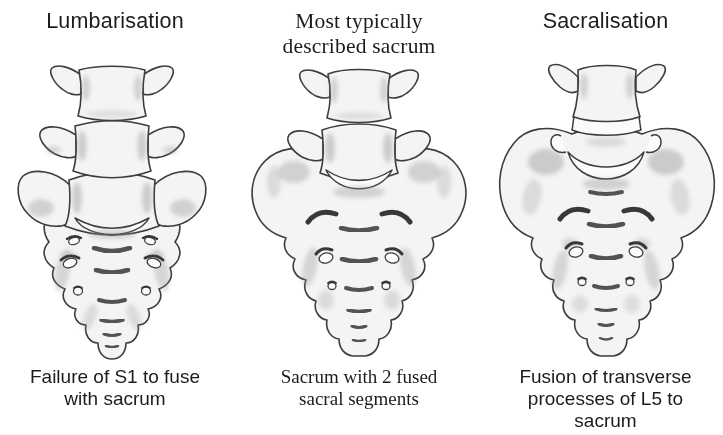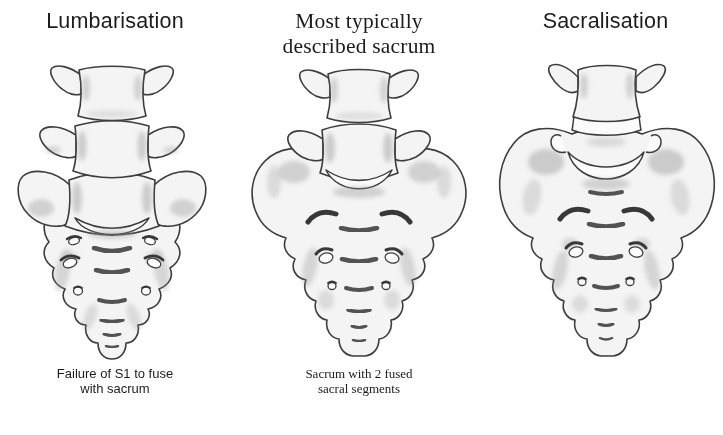--- a/index.html
+++ b/index.html
@@ -6,21 +6,21 @@
   body{width:723px;height:435px;overflow:hidden;
        font-family:"Liberation Sans", sans-serif;color:#1c1c1c;}
   .figure{display:flex;width:723px;height:435px;}
   .panel{display:flex;flex-direction:column;align-items:center;}
   .panel.p1{width:230px;}
   .panel.p2{width:258px;font-family:Liberation Serif, serif;}
   .panel.p3{width:235px;}
   .panel-title{margin-top:9px;height:53px;font-size:21.5px;line-height:1.17;
                text-align:center;white-space:pre-line;letter-spacing:.2px;}
   .art{flex:0 0 auto;}
-  .caption{margin-top:4px;font-size:13px;line-height:1.16;text-align:center;
+  .caption{margin-top:4px;font-size:19px;line-height:1.16;text-align:center;
            white-space:pre-line;}
   
   .bone{fill:#f4f4f4;stroke:#3d3d3d;stroke-width:1.6;stroke-linejoin:round;}
   .bone-lt{fill:#fbfbfb;stroke:#3d3d3d;stroke-width:1.5;stroke-linejoin:round;}
   .shade{fill:#8e8e8e;stroke:none;}
   .ridge{fill:none;stroke:#424242;stroke-linecap:round;}
   .rim{fill:none;stroke:#383838;stroke-linecap:round;}
   .hole{fill:#fcfcfc;stroke:#3d3d3d;stroke-width:1.3;}
 </style>
 </head>
@@ -280,15 +280,18 @@
         <path class="ridge" stroke-width="4" filter="url(#sR)" d="M102,130 Q118,134 134,130"></path>
         <path class="ridge" stroke-width="4.5" filter="url(#sR)" d="M101,162 Q118,167 135,162"></path>
         <path class="ridge" stroke-width="4.5" filter="url(#sR)" d="M103,194 Q118,199 133,194"></path>
         <path class="ridge" stroke-width="4" filter="url(#sR)" d="M106,224 Q118,228 130,224"></path>
         <path class="ridge" stroke-width="3" filter="url(#sR)" d="M108,247 Q118,250 128,247"></path>
         <path class="ridge" stroke-width="3" filter="url(#sR)" d="M111,262 Q118,265 125,262"></path>
         <path class="ridge" stroke-width="2.5" filter="url(#sR)" d="M112,276 Q118,279 124,276"></path>
       </g>
     </svg>
 
+    <div class="caption">Fusion of transverse
+processes of L5 to
+sacrum</div>
   </div>
 
 </div>
 
 </body></html>

